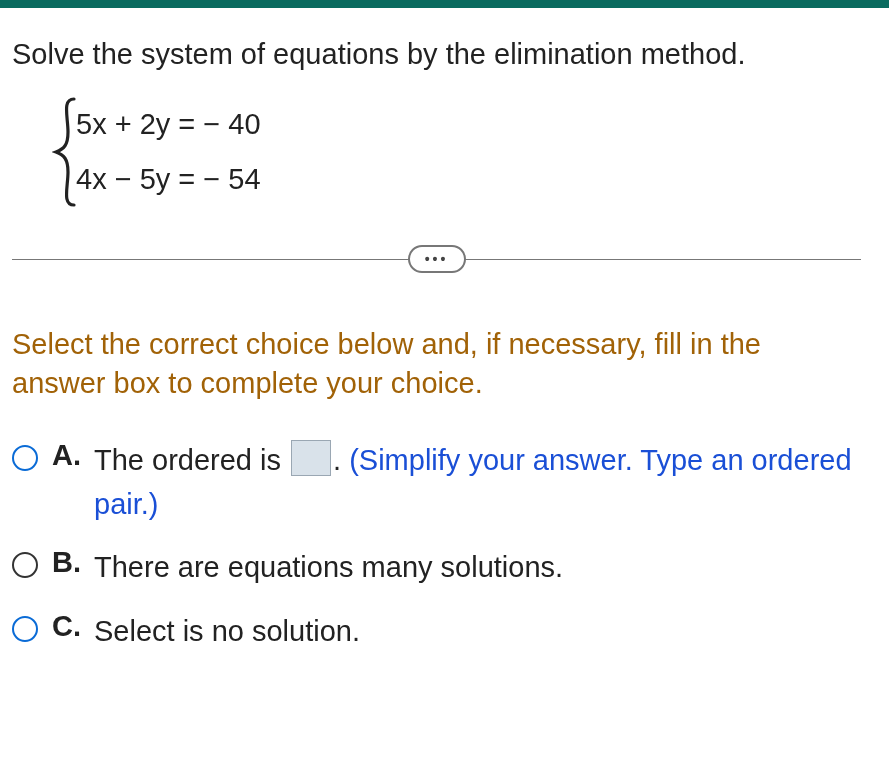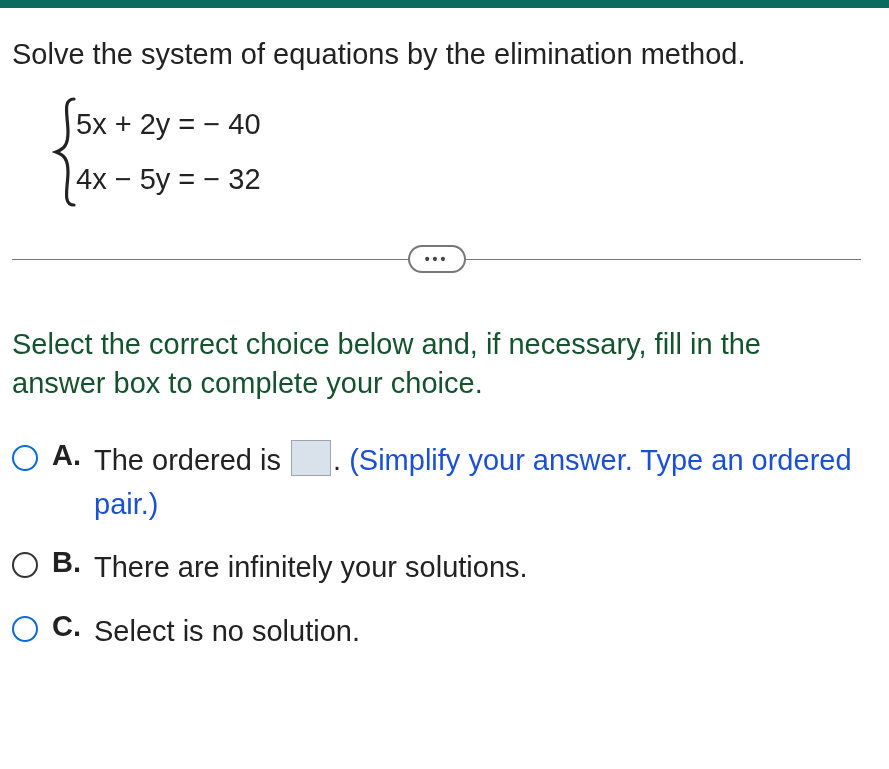--- a/index.html
+++ b/index.html
@@ -66,21 +66,21 @@
     align-items: center;
     justify-content: center;
     letter-spacing: 3px;
     color: #444;
     font-weight: bold;
     font-size: 14px;
     cursor: pointer;
   }
   .instruction {
     font-size: 29px;
-    color: #14532d;
+    color: #a16207;
     margin-bottom: 36px;
     line-height: 1.35;
   }
   .choices {
     font-size: 29px;
   }
   .choice-row {
     display: flex;
     align-items: flex-start;
     margin-bottom: 20px;
@@ -125,21 +125,21 @@
 <div class="content">
 
   <div class="prompt">Solve the system of equations by the elimination method.</div>
 
   <div class="equation-block">
     <svg class="brace-svg" viewBox="0 0 26 110">
       <path d="M22 2 C10 2 16 20 16 35 C16 48 12 52 4 55 C12 58 16 62 16 75 C16 90 10 108 22 108" fill="none" stroke="#222" stroke-width="3.2" stroke-linecap="round"></path>
     </svg>
     <div class="eq-lines">
       <div>5x + 2y = − 40</div>
-      <div>4x − 5y = − 32</div>
+      <div>4x − 5y = − 54</div>
     </div>
   </div>
 
   <div class="divider-wrap">
     <div class="divider-line"></div>
     <div class="divider-pill">•••</div>
   </div>
 
   <div class="instruction">Select the correct choice below and, if necessary, fill in the answer box to complete your choice.</div>
 
@@ -149,21 +149,21 @@
       <div class="radio blue"></div>
       <div class="choice-label">A.</div>
       <div class="choice-text">
         <span>The ordered is </span><span class="ans-box"></span><span>.</span><span class="hint"> (Simplify your answer. Type an ordered pair.)</span>
       </div>
     </div>
 
     <div class="choice-row">
       <div class="radio"></div>
       <div class="choice-label">B.</div>
-      <div class="choice-text">There are infinitely your solutions.</div>
+      <div class="choice-text">There are equations many solutions.</div>
     </div>
 
     <div class="choice-row">
       <div class="radio blue"></div>
       <div class="choice-label">C.</div>
       <div class="choice-text">Select is no solution.</div>
     </div>
 
   </div>
 </div>

